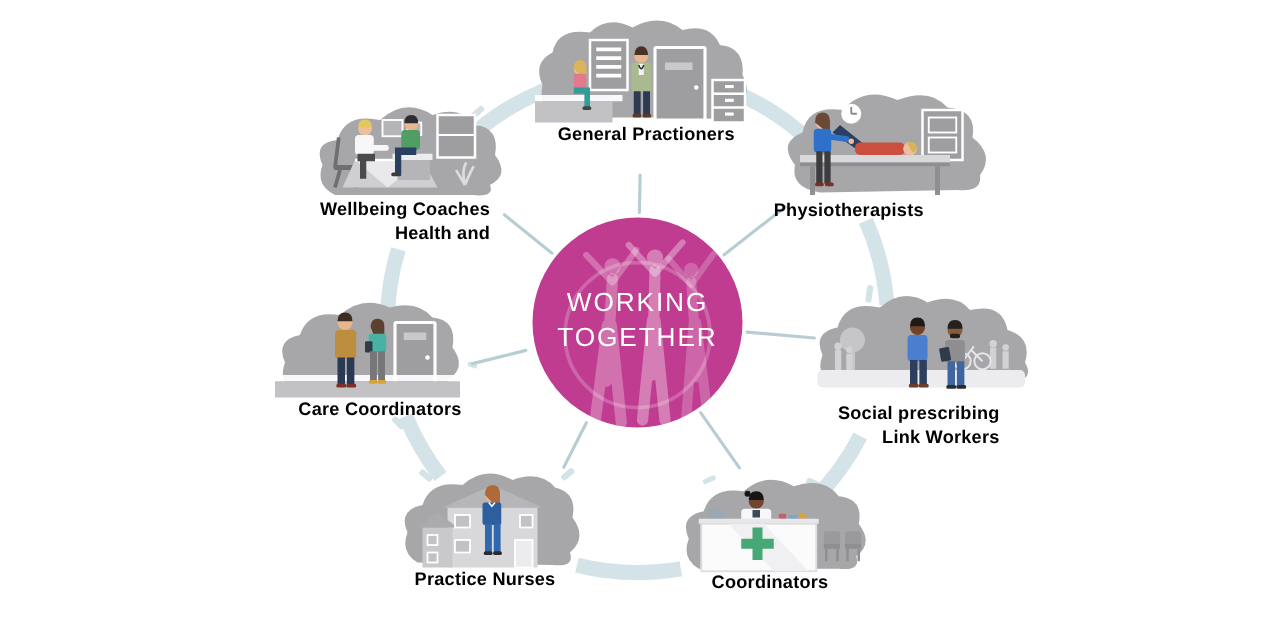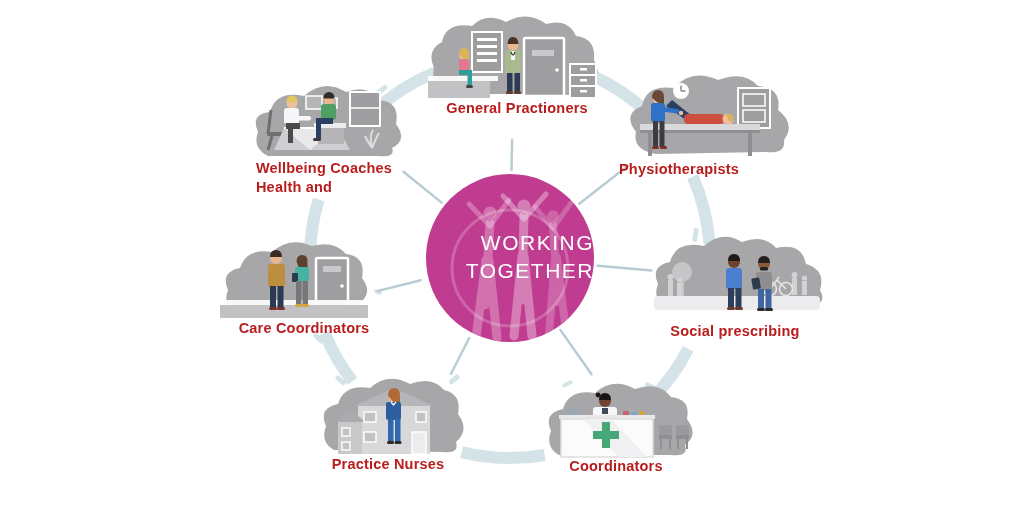--- a/index.html
+++ b/index.html
@@ -1,22 +1,22 @@
 <!DOCTYPE html>
 <html><head>
 <meta charset="utf-8">
 <style>
   html,body{margin:0;padding:0;background:#ffffff;}
   .stage{position:relative;width:1024px;height:512px;background:#ffffff;overflow:hidden;
          font-family:"Liberation Sans",sans-serif;}
   .stage svg{position:absolute;left:0;top:0;}
-  .node-label{position:absolute;transform:translateX(-50%);text-align:left;
-              font-weight:bold;font-size:14.5px;line-height:19px;color:#b91c1c;
+  .node-label{position:absolute;transform:translateX(-50%);text-align:right;
+              font-weight:bold;font-size:14.5px;line-height:19px;color:#000000;
               white-space:nowrap;letter-spacing:.2px;}
-  .center-title{position:absolute;left:426px;top:229px;width:168px;text-align:right;
+  .center-title{position:absolute;left:426px;top:229px;width:168px;text-align:center;
                 color:#ffffff;font-size:21px;line-height:28px;letter-spacing:1.5px;
                 font-weight:400;}
 </style>
 </head>
 <body>
 
 <div class="stage">
 
 <svg width="1024" height="512" viewBox="0 0 1024 512">
 
@@ -342,20 +342,21 @@
   </div>
 
   <div class="node-label" style="left:517px;top:99px">
     <div>General Practioners</div>
   </div>
   <div class="node-label" style="left:679px;top:160px">
     <div>Physiotherapists</div>
   </div>
   <div class="node-label" style="left:735px;top:322px">
     <div>Social prescribing</div>
+    <div>Link Workers</div>
   </div>
   <div class="node-label" style="left:616px;top:457px">
     <div>Coordinators</div>
   </div>
   <div class="node-label" style="left:388px;top:455px">
     <div>Practice Nurses</div>
   </div>
   <div class="node-label" style="left:304px;top:319px">
     <div>Care Coordinators</div>
   </div>

